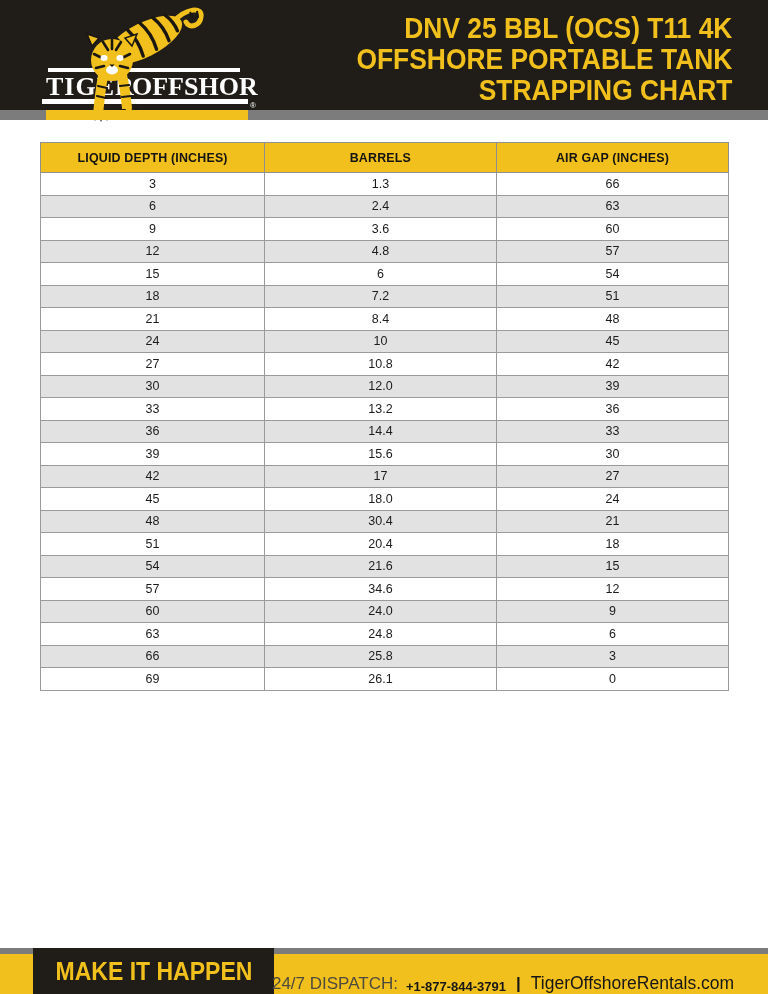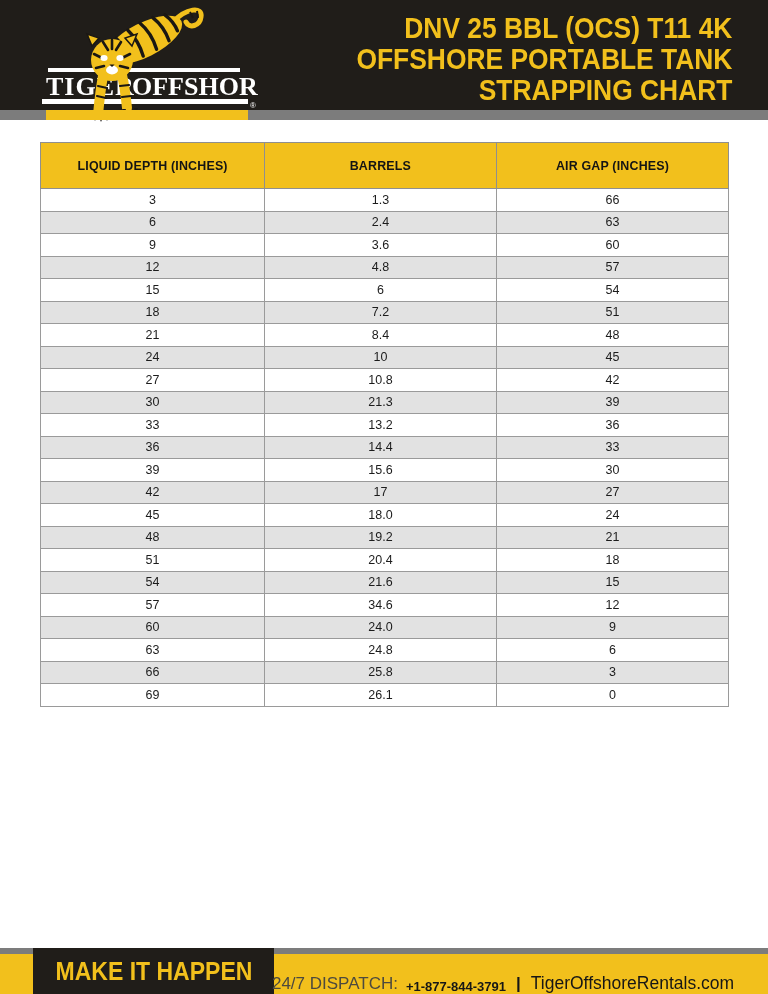--- a/index.html
+++ b/index.html
@@ -29,21 +29,21 @@
     display:block;font-size:30px;line-height:31px;letter-spacing:0px;
     transform:scaleX(0.88);transform-origin:50% 50%;white-space:nowrap;
   }
   
   .table-area{position:absolute;top:142px;left:40px;width:688px;}
   table.strapping{
     width:688px;border-collapse:collapse;table-layout:fixed;
   }
   table.strapping th{
     background:#f2c01c;border:1px solid #8f8f8f;height:29px;
-    font-size:13.5px;color:#141414;padding:8px;text-decoration:underline;
+    font-size:13.5px;color:#141414;padding:0;text-decoration:underline;
   }
   table.strapping th .cond{
     display:inline-block;transform:scaleX(0.92);transform-origin:center;
     font-weight:bold;white-space:nowrap;letter-spacing:0.2px;
   }
   table.strapping td{
     border:1px solid #9a9a9a;height:21.5px;text-align:center;
     font-size:12.5px;color:#1c1c1c;padding:0;background:#ffffff;
   }
   table.strapping tbody tr:nth-child(even) td{background:#e2e2e2;}
@@ -183,21 +183,21 @@
           <td>10</td>
           <td>45</td>
         </tr>
         <tr>
           <td>27</td>
           <td>10.8</td>
           <td>42</td>
         </tr>
         <tr>
           <td>30</td>
-          <td>21.3</td>
+          <td>12.0</td>
           <td>39</td>
         </tr>
         <tr>
           <td>33</td>
           <td>13.2</td>
           <td>36</td>
         </tr>
         <tr>
           <td>36</td>
           <td>14.4</td>
@@ -213,21 +213,21 @@
           <td>17</td>
           <td>27</td>
         </tr>
         <tr>
           <td>45</td>
           <td>18.0</td>
           <td>24</td>
         </tr>
         <tr>
           <td>48</td>
-          <td>19.2</td>
+          <td>30.4</td>
           <td>21</td>
         </tr>
         <tr>
           <td>51</td>
           <td>20.4</td>
           <td>18</td>
         </tr>
         <tr>
           <td>54</td>
           <td>21.6</td>

